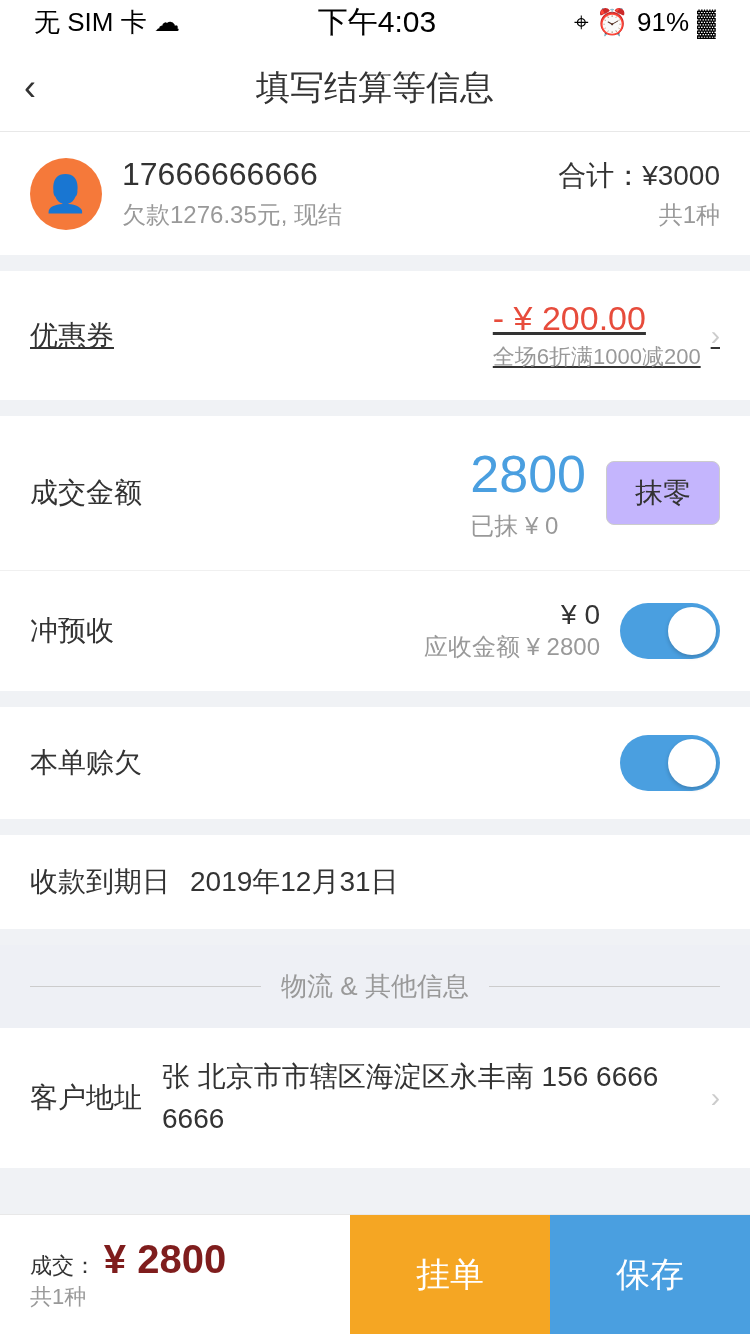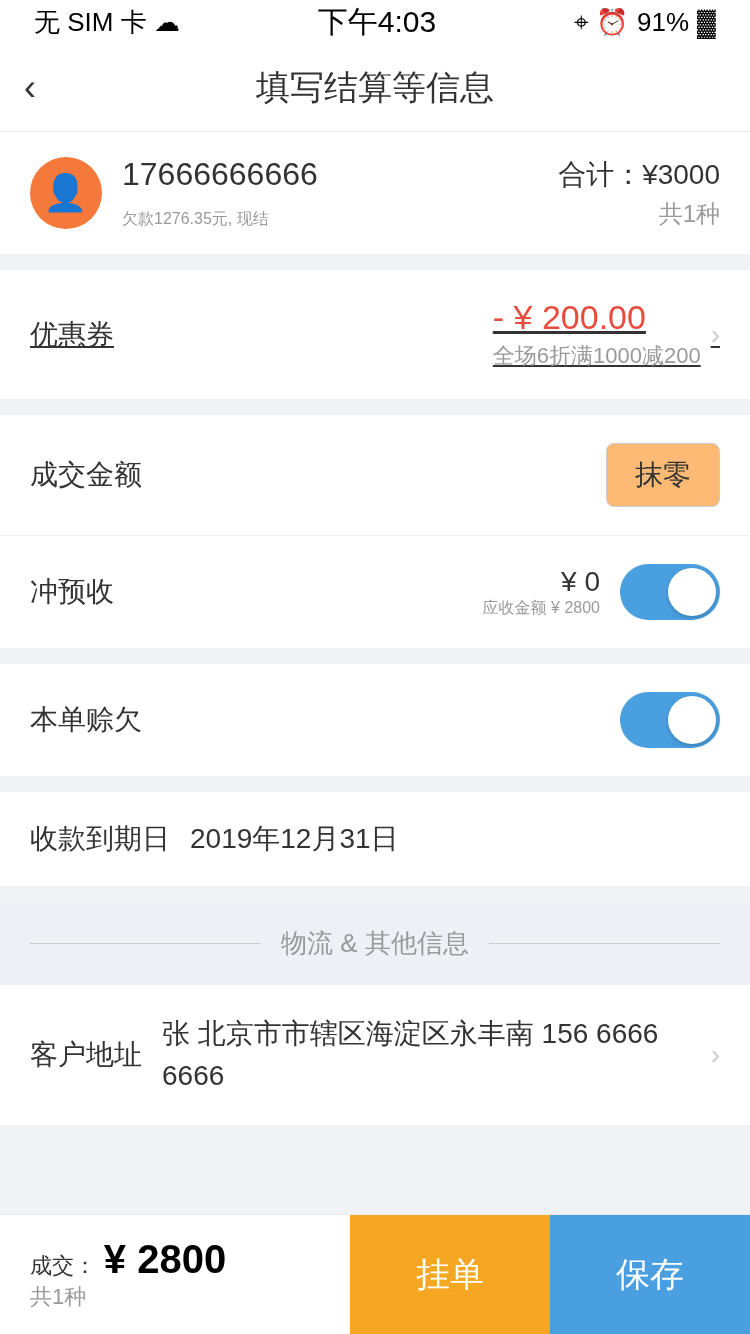--- a/index.html
+++ b/index.html
@@ -81,23 +81,23 @@
       font-size: 36px;
       color: #fff;
     }
     .customer-info {}
     .customer-phone {
       font-size: 32px;
       font-weight: 500;
       color: #333;
     }
     .customer-sub {
-      font-size: 16px;
-      color: #999;
-      margin-top: 16px;
+      font-size: 24px;
+      color: #999;
+      margin-top: 6px;
     }
     .customer-right {
       text-align: right;
     }
     .total-count {
       font-size: 24px;
       color: #999;
       margin-top: 4px;
     }
     .row-label {
@@ -163,21 +163,21 @@
       display: flex;
       align-items: center;
       gap: 20px;
     }
     .round-zero-btn {
       border: 1px solid #ccc;
       border-radius: 8px;
       padding: 12px 28px;
       font-size: 28px;
       color: #333;
-      background: #fdba74;
+      background: #c4b5fd;
       cursor: pointer;
     }
 
     
     .prereceive-row {
       display: flex;
       align-items: center;
       justify-content: space-between;
       padding: 28px 30px;
       border-top: 1px solid #f0f0f0;
@@ -188,21 +188,21 @@
       gap: 20px;
     }
     .prereceive-amount {
       text-align: right;
     }
     .pre-main {
       font-size: 28px;
       color: #333;
     }
     .pre-sub {
-      font-size: 16px;
+      font-size: 24px;
       color: #999;
     }
 
     
     .toggle {
       width: 100px;
       height: 56px;
       border-radius: 28px;
       background: #4a9fe0;
       position: relative;
@@ -317,21 +317,21 @@
       flex: 1;
       padding: 0 30px;
     }
     .bottom-deal-label {
       font-size: 22px;
       color: #333;
     }
     .bottom-deal-value {
       font-size: 40px;
       font-weight: 600;
-      color: #000000;
+      color: #7f1d1d;
     }
     .bottom-count {
       font-size: 22px;
       color: #999;
     }
     .btn-pending {
       width: 200px;
       height: 120px;
       background: #f5a623;
       display: flex;
@@ -404,20 +404,24 @@
         </div>
         <span class="chevron">›</span>
       </div>
     </div>
   </div>
 
   <div class="deal-section">
     <div class="deal-row">
       <div class="row-label">成交金额</div>
       <div class="deal-right">
+        <div>
+          <div class="deal-amount">2800</div>
+          <div class="deal-sub">已抹  ¥ 0</div>
+        </div>
         <button class="round-zero-btn">抹零</button>
       </div>
     </div>
 
     <div class="prereceive-row">
       <div class="row-label">冲预收</div>
       <div class="prereceive-right">
         <div class="prereceive-amount">
           <div class="pre-main">¥ 0</div>
           <div class="pre-sub">应收金额 ¥ 2800</div>

